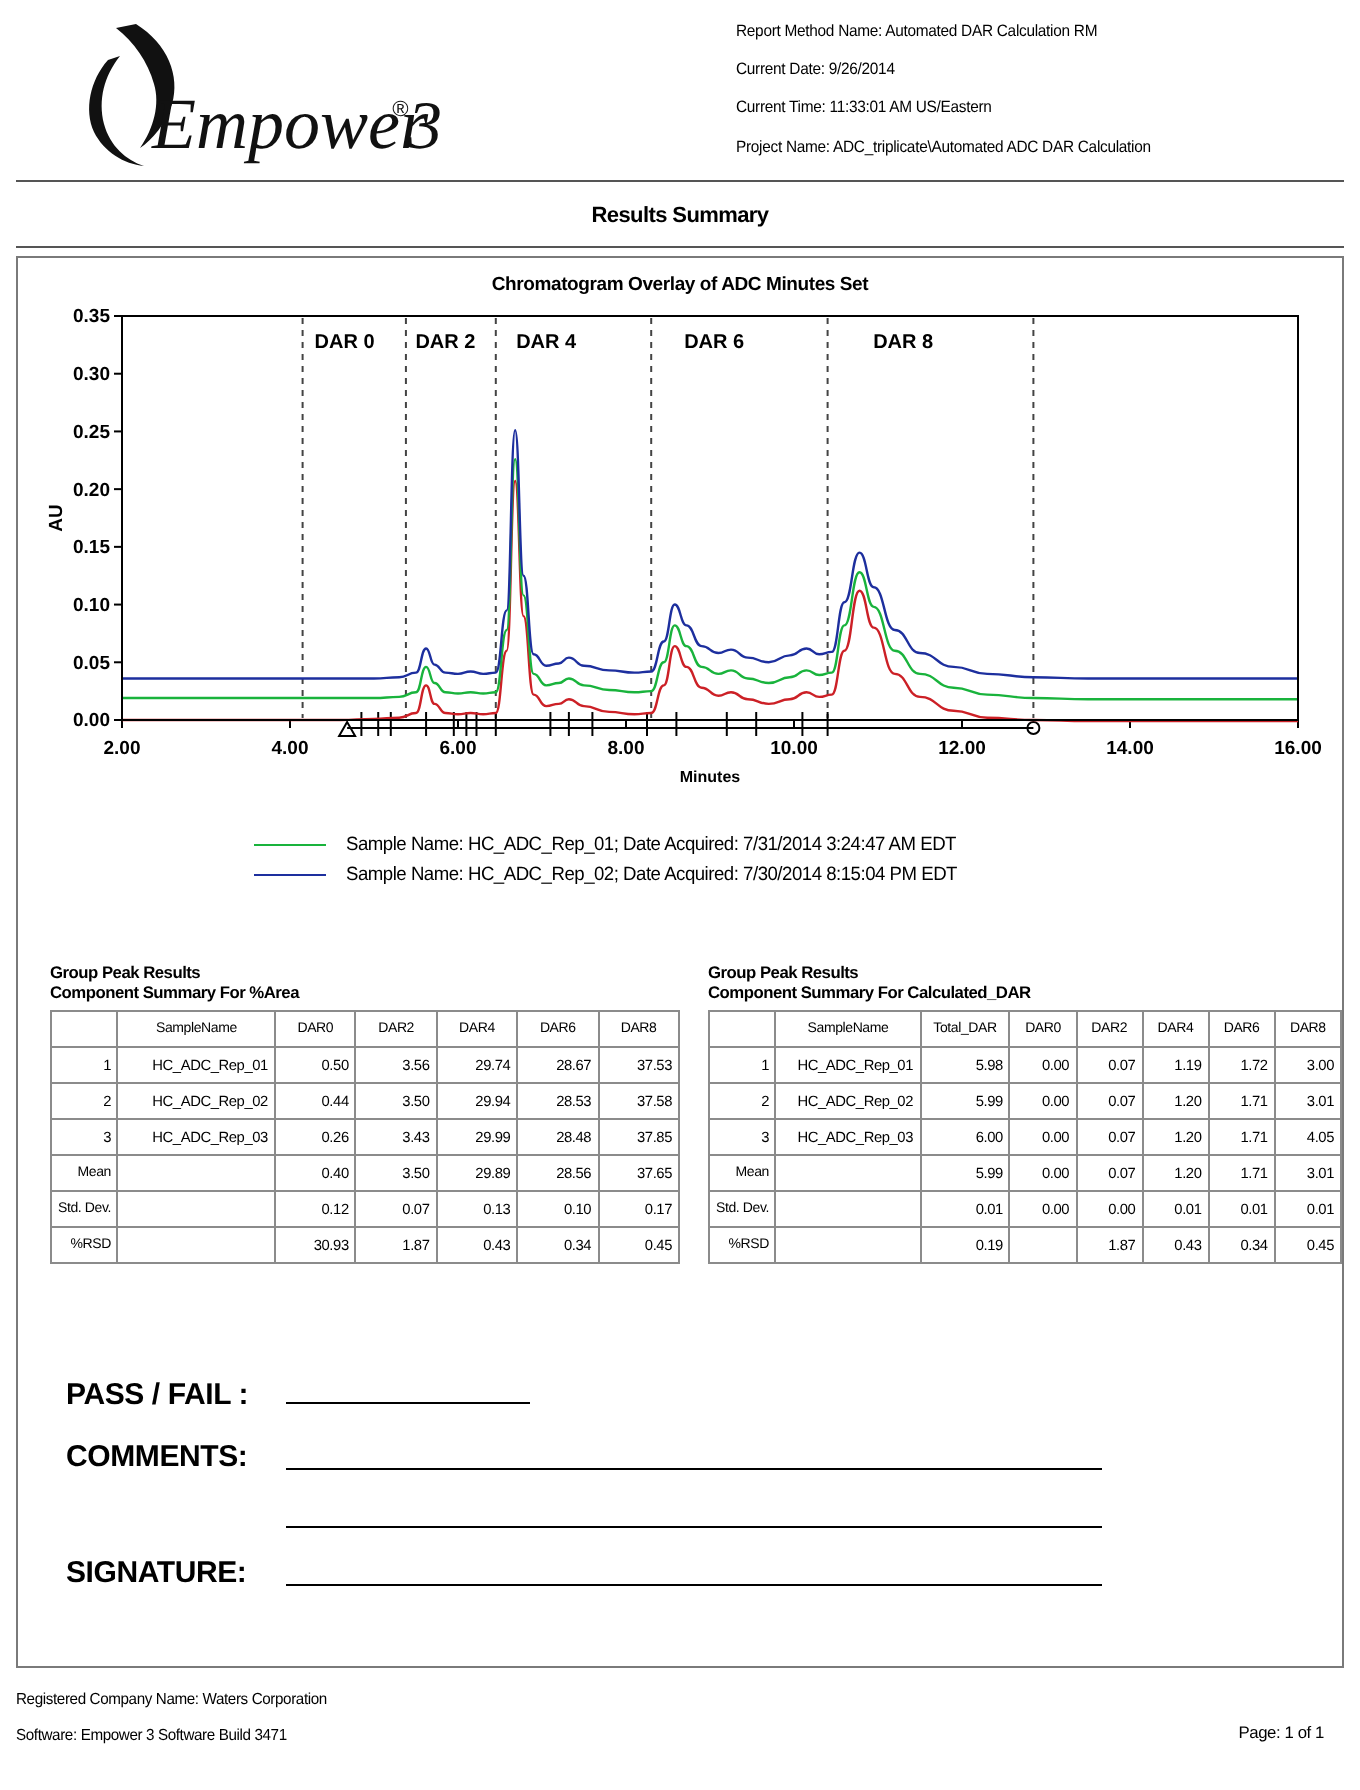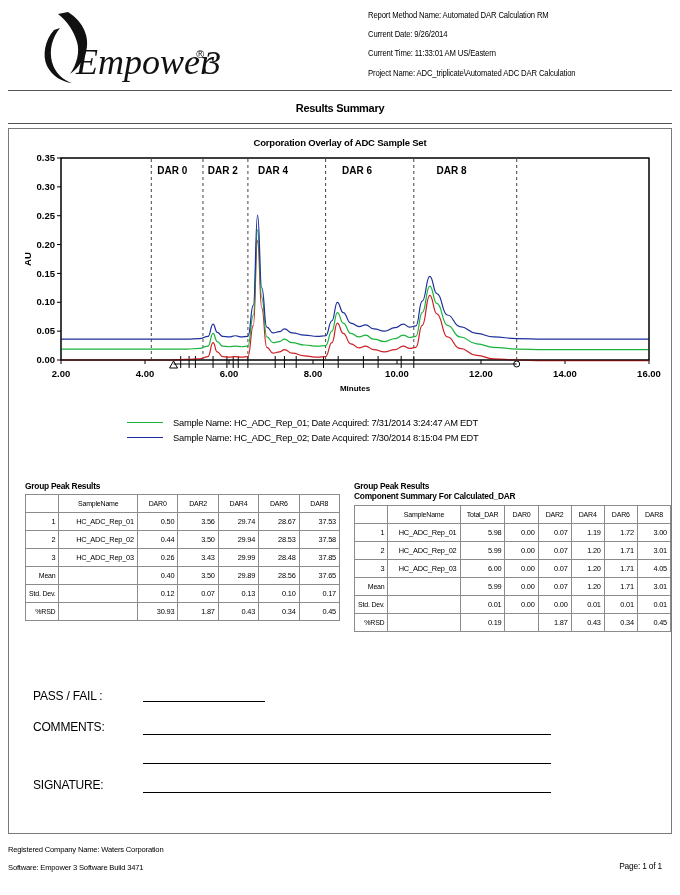--- a/index.html
+++ b/index.html
@@ -168,22 +168,22 @@
   th.h-idx   { width: 26px; }
   th.h-num   { width: 34px; }
   th.h-tdar  { width: 44px; }
 
   
   .signoff {
     position: absolute;
     left: 24px;
     top: 560px;
     width: 600px;
-    font-size: 12px;
-    font-weight: normal;
+    font-size: 15px;
+    font-weight: bold;
     letter-spacing: -0.2px;
   }
   .so-row { position: relative; height: 31px; }
   .so-label { position: absolute; left: 0; top: 0; }
   .so-line {
     position: absolute;
     border-bottom: 1px solid #000;
     top: 12px;
   }
   .line-passfail { left: 110px; width: 122px; }
@@ -228,21 +228,21 @@
 
   <div class="rule-full rule-top"></div>
 </div>
 
 <div class="results-summary">Results Summary</div>
 <div class="rule-full rule-under-title"></div>
 
 <div class="body-box">
 
   <div class="chart-block">
-    <div class="chart-title">Corporation Overlay of ADC Sample Set</div>
+    <div class="chart-title">Chromatogram Overlay of ADC Minutes Set</div>
     <svg id="chart" class="chart-svg" width="642" height="250" viewBox="0 0 642 250">
         <rect x="42" y="6" width="588" height="202" fill="none" stroke="#000" stroke-width="1"></rect>
         <line x1="42" y1="208" x2="38" y2="208" stroke="#000" stroke-width="1"></line>
         <text x="36" y="211.2" text-anchor="end" font-size="9.5" font-family="'Liberation Sans', sans-serif" font-weight="bold" fill="#000">0.00</text>
         <line x1="42" y1="179.14285714285714" x2="38" y2="179.14285714285714" stroke="#000" stroke-width="1"></line>
         <text x="36" y="182.34285714285713" text-anchor="end" font-size="9.5" font-family="'Liberation Sans', sans-serif" font-weight="bold" fill="#000">0.05</text>
         <line x1="42" y1="150.28571428571428" x2="38" y2="150.28571428571428" stroke="#000" stroke-width="1"></line>
         <text x="36" y="153.48571428571427" text-anchor="end" font-size="9.5" font-family="'Liberation Sans', sans-serif" font-weight="bold" fill="#000">0.10</text>
         <line x1="42" y1="121.42857142857144" x2="38" y2="121.42857142857144" stroke="#000" stroke-width="1"></line>
         <text x="36" y="124.62857142857145" text-anchor="end" font-size="9.5" font-family="'Liberation Sans', sans-serif" font-weight="bold" fill="#000">0.15</text>
@@ -319,20 +319,21 @@
       <span class="legend-swatch" id="sw2" style="border-top-color: rgb(29, 47, 158);"></span>
       <span class="legend-text">Sample Name: HC_ADC_Rep_02;  Date Acquired: 7/30/2014 8:15:04 PM EDT</span>
     </div>
   </div>
 
   <div class="tables-row">
 
     <div class="table-col left">
       <div class="tbl-title">
         <div>Group Peak Results</div>
+        <div>Component Summary For %Area</div>
       </div>
       <table class="data" id="tbl-area">
           <tbody>
             <tr>
               <th class="h-idx"></th>
               <th class="h-name">SampleName</th>
               <th class="h-num">DAR0</th>
               <th class="h-num">DAR2</th>
               <th class="h-num">DAR4</th>
               <th class="h-num">DAR6</th>

